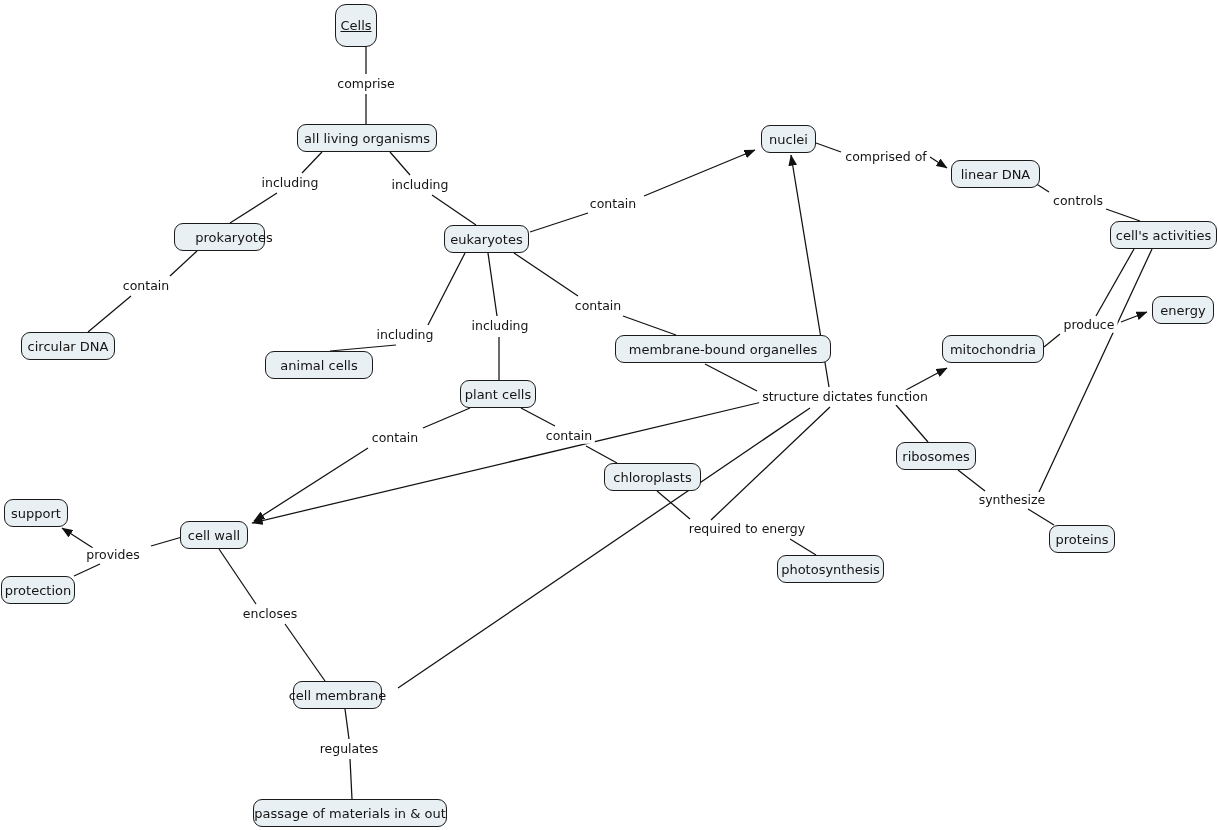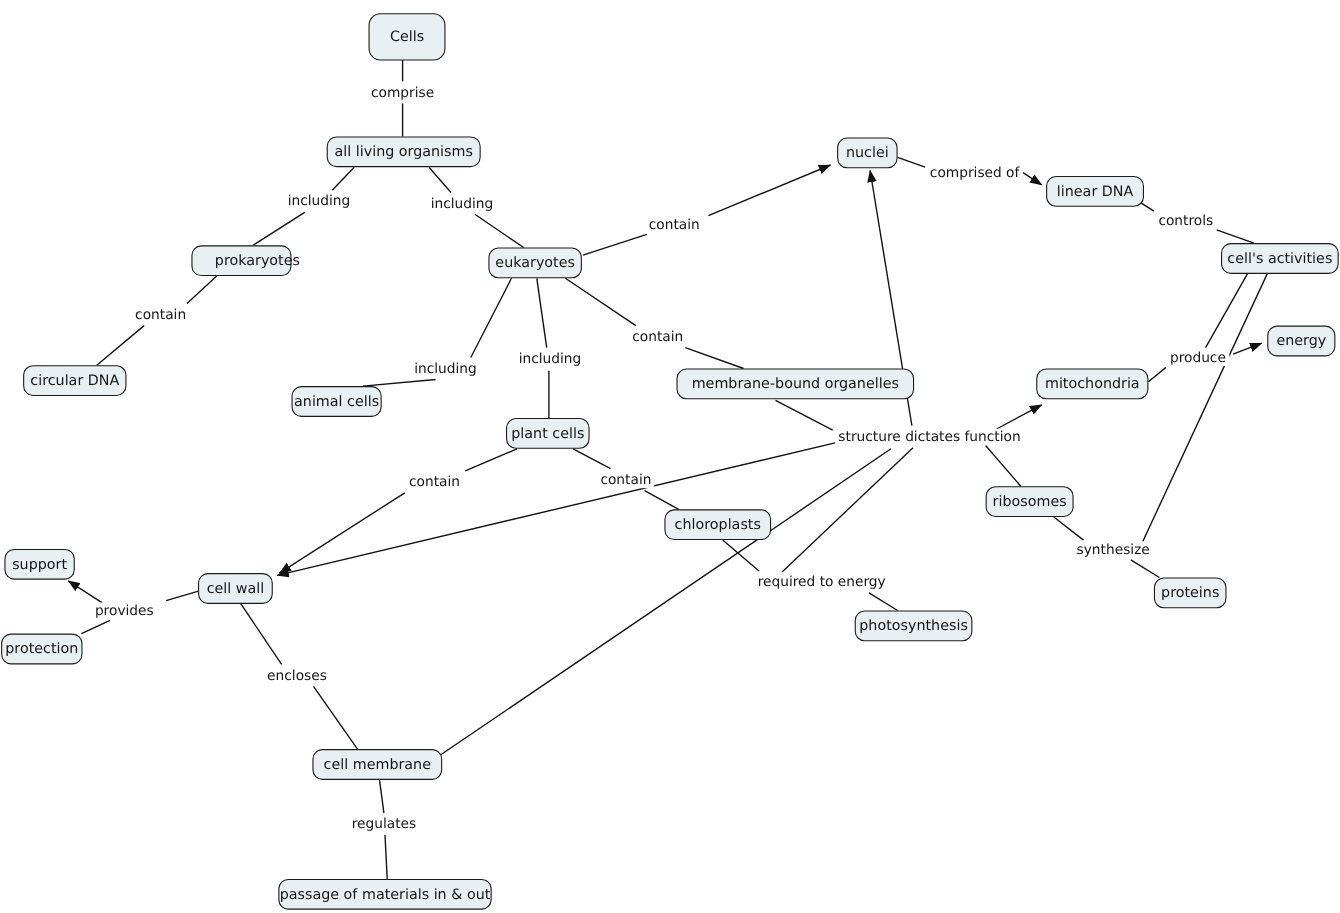--- a/index.html
+++ b/index.html
@@ -114,41 +114,41 @@
         <line x1="182" y1="537" x2="151" y2="546" stroke="#111111" stroke-width="1.25"></line>
         <line x1="93" y1="548" x2="62" y2="528" stroke="#111111" stroke-width="1.25" marker-end="url(#arrowhead)"></line>
         <line x1="100" y1="564" x2="74" y2="576" stroke="#111111" stroke-width="1.25"></line>
         <line x1="219" y1="549" x2="256" y2="604" stroke="#111111" stroke-width="1.25"></line>
         <line x1="285" y1="624" x2="325" y2="681" stroke="#111111" stroke-width="1.25"></line>
         <line x1="345" y1="709" x2="349" y2="739" stroke="#111111" stroke-width="1.25"></line>
         <line x1="350" y1="759" x2="352" y2="799" stroke="#111111" stroke-width="1.25"></line>
       </g>
   </svg>
   <div id="nodes-layer">
-      <div class="node tall" style="left: 335px; top: 12px; width: 70px;">Cells</div>
+      <div class="node tall" style="left: 335px; top: 4px; width: 42px; text-decoration: underline;">Cells</div>
       <div class="node" style="left: 297px; top: 124px; width: 140px;">all living organisms</div>
       <div class="node" style="left: 174px; top: 223px; width: 91px; padding-left: 38px;">prokaryotes</div>
       <div class="node" style="left: 444px; top: 225px; width: 85px;">eukaryotes</div>
       <div class="node" style="left: 21px; top: 332px; width: 94px;">circular DNA</div>
-      <div class="node" style="left: 265px; top: 351px; width: 82px;">animal cells</div>
+      <div class="node" style="left: 265px; top: 351px; width: 108px;">animal cells</div>
       <div class="node" style="left: 460px; top: 380px; width: 76px;">plant cells</div>
       <div class="node" style="left: 761px; top: 125px; width: 55px;">nuclei</div>
       <div class="node" style="left: 951px; top: 160px; width: 89px;">linear DNA</div>
       <div class="node" style="left: 1110px; top: 221px; width: 107px;">cell's activities</div>
       <div class="node" style="left: 615px; top: 335px; width: 216px;">membrane-bound organelles</div>
       <div class="node" style="left: 942px; top: 335px; width: 102px;">mitochondria</div>
       <div class="node" style="left: 1152px; top: 296px; width: 62px;">energy</div>
       <div class="node" style="left: 896px; top: 442px; width: 80px;">ribosomes</div>
       <div class="node" style="left: 1049px; top: 525px; width: 66px;">proteins</div>
       <div class="node" style="left: 604px; top: 463px; width: 97px;">chloroplasts</div>
       <div class="node" style="left: 777px; top: 555px; width: 107px; text-align: right;">photosynthesis</div>
       <div class="node" style="left: 180px; top: 521px; width: 68px;">cell wall</div>
       <div class="node" style="left: 4px; top: 499px; width: 64px;">support</div>
       <div class="node" style="left: 1px; top: 576px; width: 74px;">protection</div>
-      <div class="node" style="left: 284px; top: 681px; width: 118px;">cell membrane</div>
+      <div class="node" style="left: 293px; top: 681px; width: 89px;">cell membrane</div>
       <div class="node" style="left: 253px; top: 799px; width: 194px;">passage of materials in &amp; out</div>
     </div>
   <div id="labels-layer">
       <div class="edge-label" style="left: 366px; top: 84px;">comprise</div>
       <div class="edge-label" style="left: 290px; top: 183px;">including</div>
       <div class="edge-label" style="left: 420px; top: 185px;">including</div>
       <div class="edge-label" style="left: 146px; top: 286px;">contain</div>
       <div class="edge-label" style="left: 613px; top: 204px;">contain</div>
       <div class="edge-label" style="left: 405px; top: 335px;">including</div>
       <div class="edge-label" style="left: 500px; top: 326px;">including</div>

